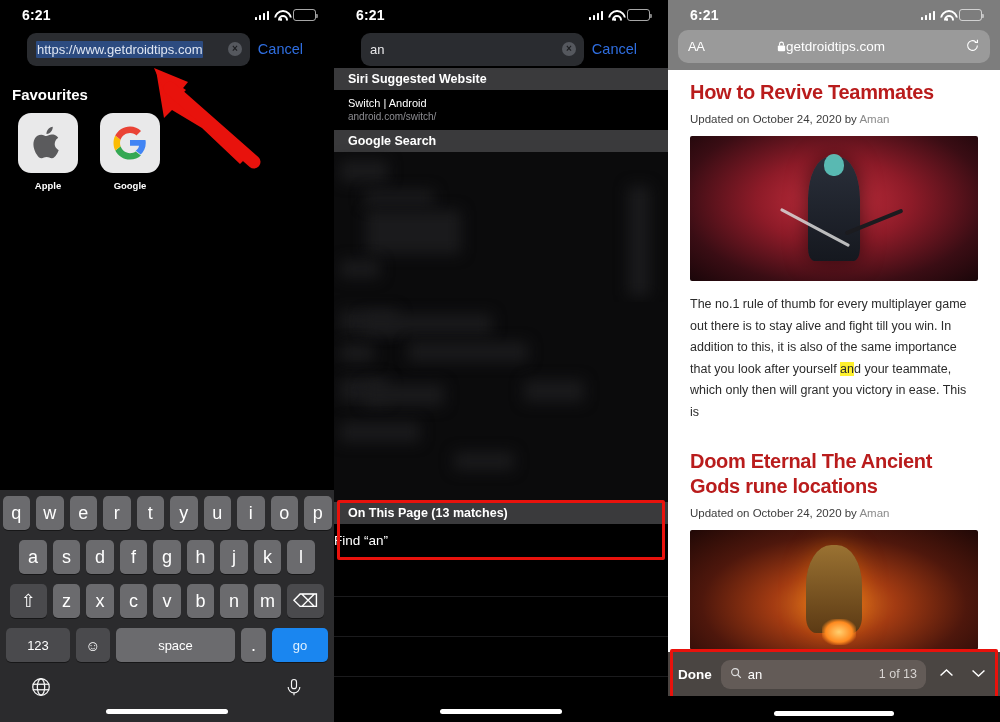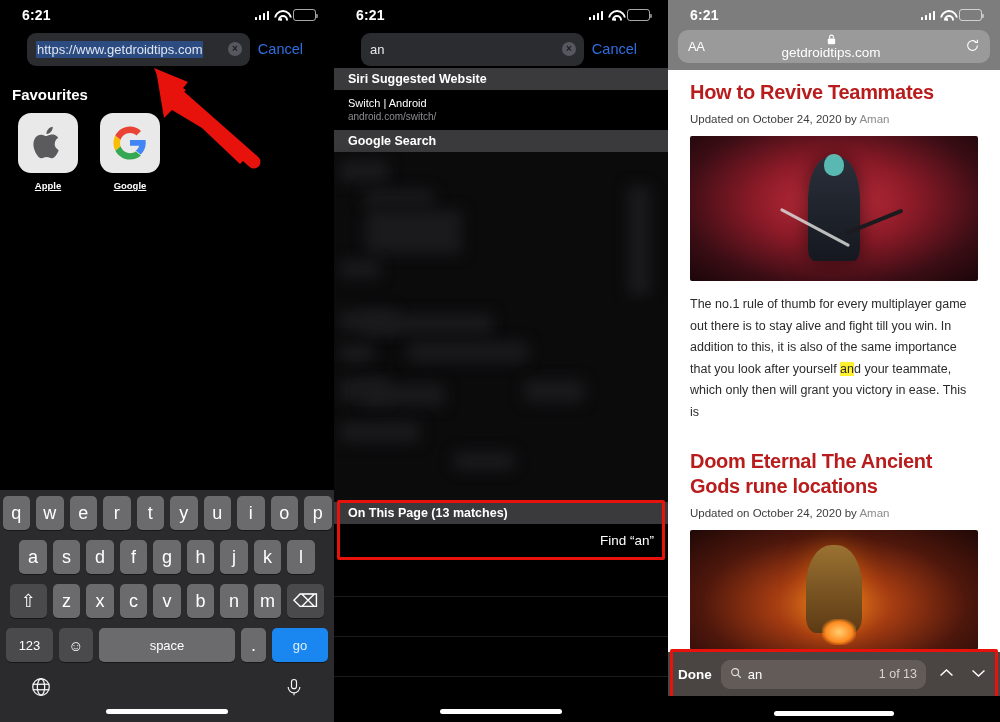--- a/index.html
+++ b/index.html
@@ -61,40 +61,40 @@
   .cancel { color: #2f6ee0; font-size: 14.5px; padding-right: 4px; }
 
   
   .fav-title { color: #fff; font-size: 15px; font-weight: 600; padding: 18px 0 10px 12px; }
   .fav-grid { display: flex; gap: 22px; padding-left: 18px; }
   .fav-item { width: 60px; text-align: center; }
   .fav-tile {
     width: 60px; height: 60px; border-radius: 13px; background: #e9e9ea;
     display: flex; align-items: center; justify-content: center; overflow: hidden;
   }
-  .fav-label { color: #fff; font-size: 9.5px; margin-top: 7px; font-weight: 600; text-decoration: underline; }
+  .fav-label { color: #fff; font-size: 9.5px; margin-top: 7px; font-weight: 600; }
 
   
   .arrow { position: absolute; left: 148px; top: 64px; width: 120px; height: 105px; }
 
   
   .keyboard {
     position: absolute; bottom: 0; left: 0; right: 0; height: 232px;
     background: #2b2b2d; padding-top: 6px;
   }
   .krow { display: flex; justify-content: center; gap: 6px; margin-bottom: 10px; }
   .key {
     background: #6b6b6e; border-radius: 5px; color: #fff; font-size: 18px;
     height: 34px; width: 27.5px; display: flex; align-items: center;
     justify-content: center; box-shadow: 0 1px 0 rgba(0,0,0,.45);
   }
   .krow.r2 { padding: 0 14px; }
   .krow.r3 { padding: 0 0px; }
   .key.wide { width: 37px; background: #4a4a4d; }
-  .key.num { width: 47px; background: #4a4a4d; font-size: 13px; }
+  .key.num { width: 64px; background: #4a4a4d; font-size: 13px; }
   .key.emoji { width: 34px; background: #4a4a4d; font-size: 15px; }
   .key.space { flex: 1; max-width: 158px; font-size: 13px; }
   .key.dot { width: 25px; }
   .key.go { width: 56px; background: #1a86f0; font-size: 13px; color:#dff0ff; }
   .krow.r4 { gap: 6px; padding: 0 6px; align-items: center; }
   .kbbottom { display: flex; justify-content: space-between; padding: 4px 30px 0; }
   .kbbottom span { color: #fff; font-size: 19px; opacity: .95; }
   .homebar {
     position: absolute; bottom: 8px; left: 50%; transform: translateX(-50%);
     width: 122px; height: 5px; background: #fff; border-radius: 3px;
@@ -111,32 +111,32 @@
   .blurblock { background: #0b0b0c; position: relative; }
   .blurblock .bb {
     position: absolute; background: #1a1a1c; filter: blur(7px); border-radius: 3px;
   }
   .plainrow { height: 40px; border-bottom: .5px solid #1b1b1d; }
   .onpage-wrap { position: relative; }
   .redbox {
     position: absolute; border: 3px solid #e8120c; border-radius: 2px;
     pointer-events: none;
   }
-  .find-row { padding: 9px 14px; color: #fff; font-size: 13.5px; text-align: right; }
+  .find-row { padding: 9px 0; color: #fff; font-size: 13.5px; }
 
   
   .p3-top { background: #7d7d7d; padding-bottom: 7px; }
   .p3-urlbar {
     margin: 0 10px; height: 33px; background: #9a9a9a; border-radius: 10px;
     display: flex; align-items: center; padding: 0 10px; position: relative;
   }
   .aa { color: #fff; font-size: 13px; font-weight: 500; letter-spacing: -.5px; }
   .p3-host {
     position: absolute; left: 0; right: 6px; text-align: center; color: #fff;
-    font-size: 13.5px; display: flex; align-items: center; justify-content: center; gap: 0; flex-direction: column;
+    font-size: 13.5px; display: flex; align-items: center; justify-content: center; gap: 0;
   }
   .reload { margin-left: auto; color: #fff; font-size: 14px; }
   .content { padding: 10px 22px 0; background: #fff; height: 682px; }
   .art-h1 { font-size: 20px; font-weight: 700; color: #b91c1c; line-height: 1.22; letter-spacing: -.3px; }
   .art-meta { font-size: 11.5px; color: #3c3c3c; margin-top: 9px; }
   .art-meta .author { color: #8a8a8a; }
   .art-img { margin-top: 11px; height: 145px; border-radius: 2px; position: relative; overflow: hidden;
     background: radial-gradient(ellipse at 50% 45%, #c9303f 0%, #8d1b28 38%, #3a0d14 75%, #1a0609 100%); }
   .art-img .fig { position:absolute; left:50%; top:14%; transform:translateX(-50%);
     width:52px; height:72%; background: linear-gradient(180deg,#2a2f3a,#15181f);

